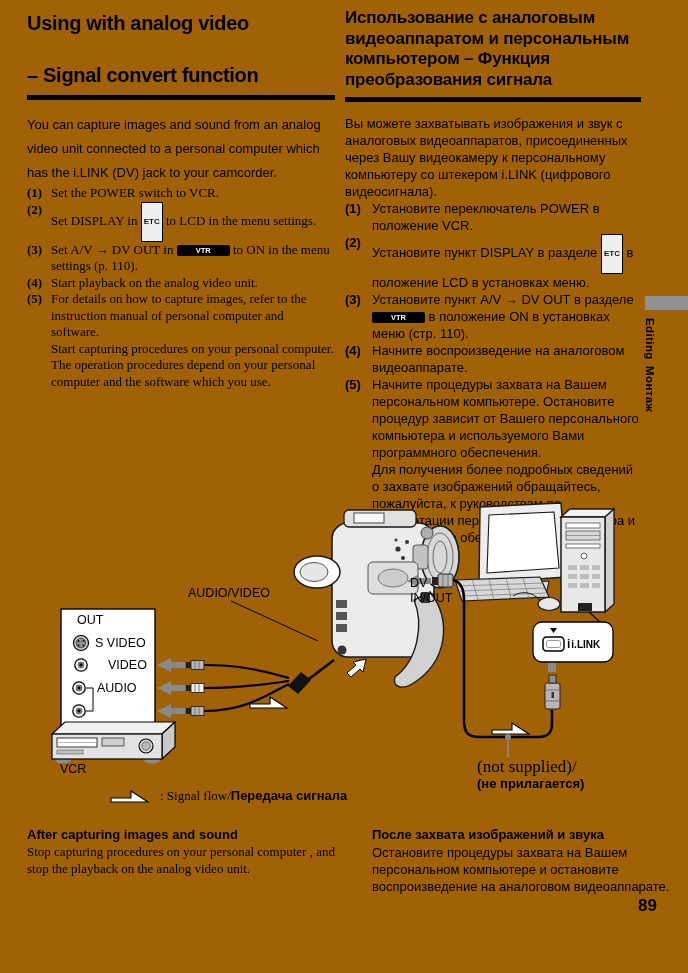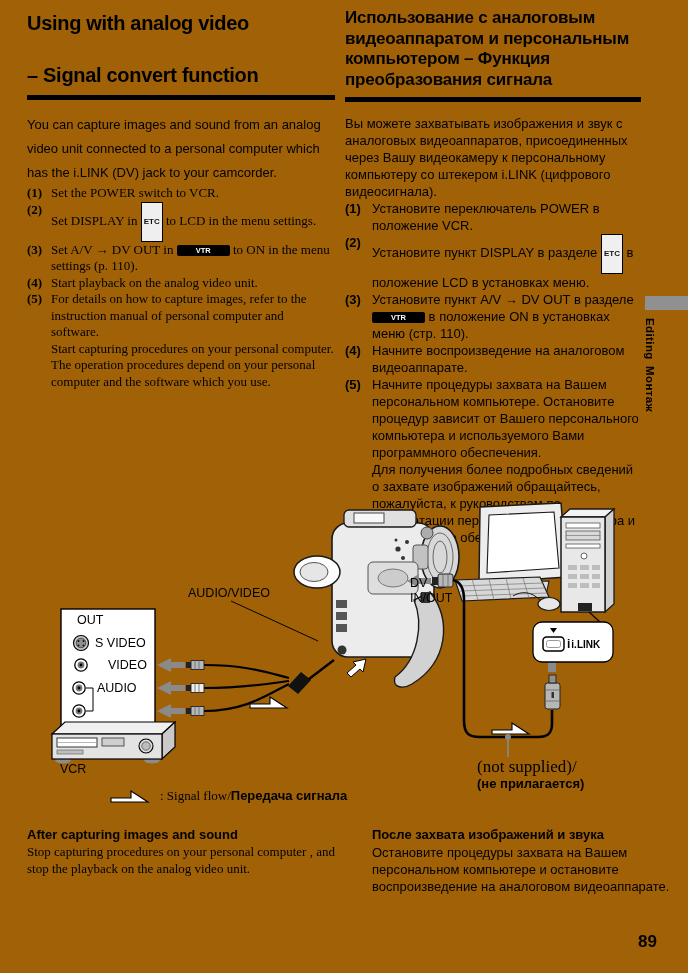--- a/index.html
+++ b/index.html
@@ -48,21 +48,21 @@
   .callout-text{position:absolute;left:567px;top:637px;font-size:10px;font-weight:bold;white-space:nowrap;}
   .ilink-logo{font-weight:bold;font-size:12px;margin-right:1px;}
 
   
   .after-en{position:absolute;left:27px;top:827px;width:308px;}
   .after-ru{position:absolute;left:345px;top:827px;width:300px;margin-left:27px;}
   .after-h{font-size:13px;font-weight:bold;line-height:16px;margin:0;}
   .after-en .after-b{font-family:"Liberation Serif",serif;font-size:13px;line-height:16.5px;margin-top:1px;}
   .after-ru .after-b{font-size:13px;line-height:17px;margin-top:1px;}
 
-  .pagenum{position:absolute;left:638px;top:932px;font-size:17px;font-weight:bold;}
+  .pagenum{position:absolute;left:638px;top:896px;font-size:17px;font-weight:bold;}
 </style>
 </head>
 <body>
 
 <div class="page">
 
   <div class="col-en">
     <h1 class="en-title"><span>Using with analog video</span><br><br><span>– Signal convert function</span></h1>
     <div class="rule"></div>
     <div class="intro">You can capture images and sound from an analog video unit connected to a personal computer which has the i.LINK (DV) jack to your camcorder.</div>

